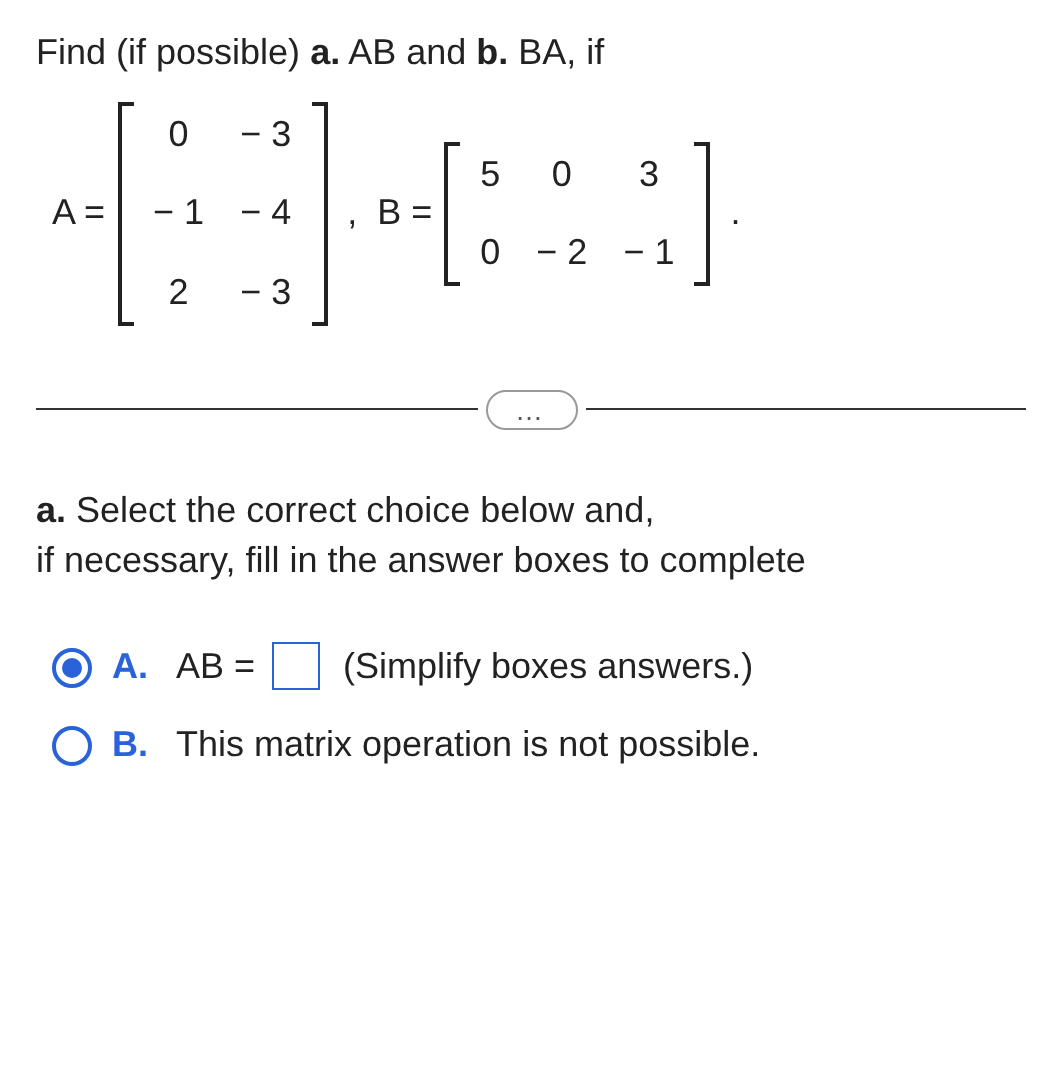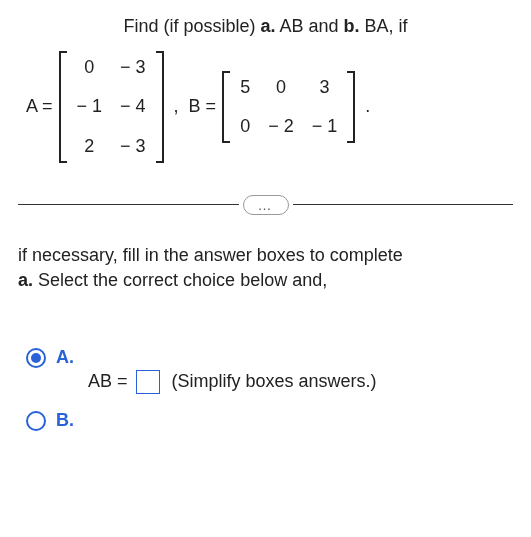--- a/index.html
+++ b/index.html
@@ -6,21 +6,21 @@
     body {
       font-family: Arial, Helvetica, sans-serif;
       font-size: 18px;
       color: #222;
       background: #fff;
       width: 531px;
       height: 537px;
       padding: 14px 18px;
       line-height: 1.4;
     }
-    .prompt { margin-bottom: 10px; text-align: center; }
+    .prompt { margin-bottom: 10px; }
     .matrices {
       display: flex;
       align-items: center;
       gap: 10px;
       margin-bottom: 30px;
       padding-left: 8px;
     }
     .matrix-wrap {
       display: flex;
       align-items: center;
@@ -64,21 +64,21 @@
     .radio {
       width: 20px; height: 20px; border-radius: 50%;
       border: 2px solid #2962d9; display:flex; align-items:center;
       justify-content:center; flex-shrink:0; background:#fff;
     }
     .radio.selected::after {
       content:""; width:10px; height:10px; border-radius:50%;
       background:#2962d9; display:block;
     }
     .choice-label { font-weight:bold; color:#2962d9; width: 22px; }
-    .choice-body { display:flex; align-items:flex-end; gap: 8px; flex-wrap:wrap;margin-top:48px; }
+    .choice-body { display:flex; align-items:flex-start; gap: 8px; flex-wrap:wrap; }
     .answer-box {
       width: 24px; height: 24px; border: 1px solid #2962d9;
       background:#fff; display:inline-block;
     }
     .hint { margin-left: 4px; }
     .minor { font-size: 18px; }
   </style>
 </head>
 <body>
 
@@ -124,37 +124,38 @@
   <span class="minor">.</span>
 </div>
 
 <div class="sep-row">
   <div class="hr"></div>
   <div class="dots-pill">…</div>
   <div class="hr"></div>
 </div>
 
 <div class="instructions">
-  <div>if necessary, fill in the answer boxes to complete</div>
   <div>
     <b>a.</b>
     <span>  Select the correct choice below and,</span>
   </div>
+  <div>if necessary, fill in the answer boxes to complete</div>
 </div>
 
 <div class="choices">
 
   <div class="choice-row">
     <span class="radio selected"></span>
     <span class="choice-label">A.</span>
     <span class="choice-body">
       <span>AB =</span>
       <span class="answer-box"></span>
       <span class="hint">(Simplify boxes answers.)</span>
     </span>
   </div>
 
   <div class="choice-row">
     <span class="radio"></span>
     <span class="choice-label">B.</span>
+    <span class="choice-body">This matrix operation is not possible.</span>
   </div>
 
 </div>
 
 </body></html>

